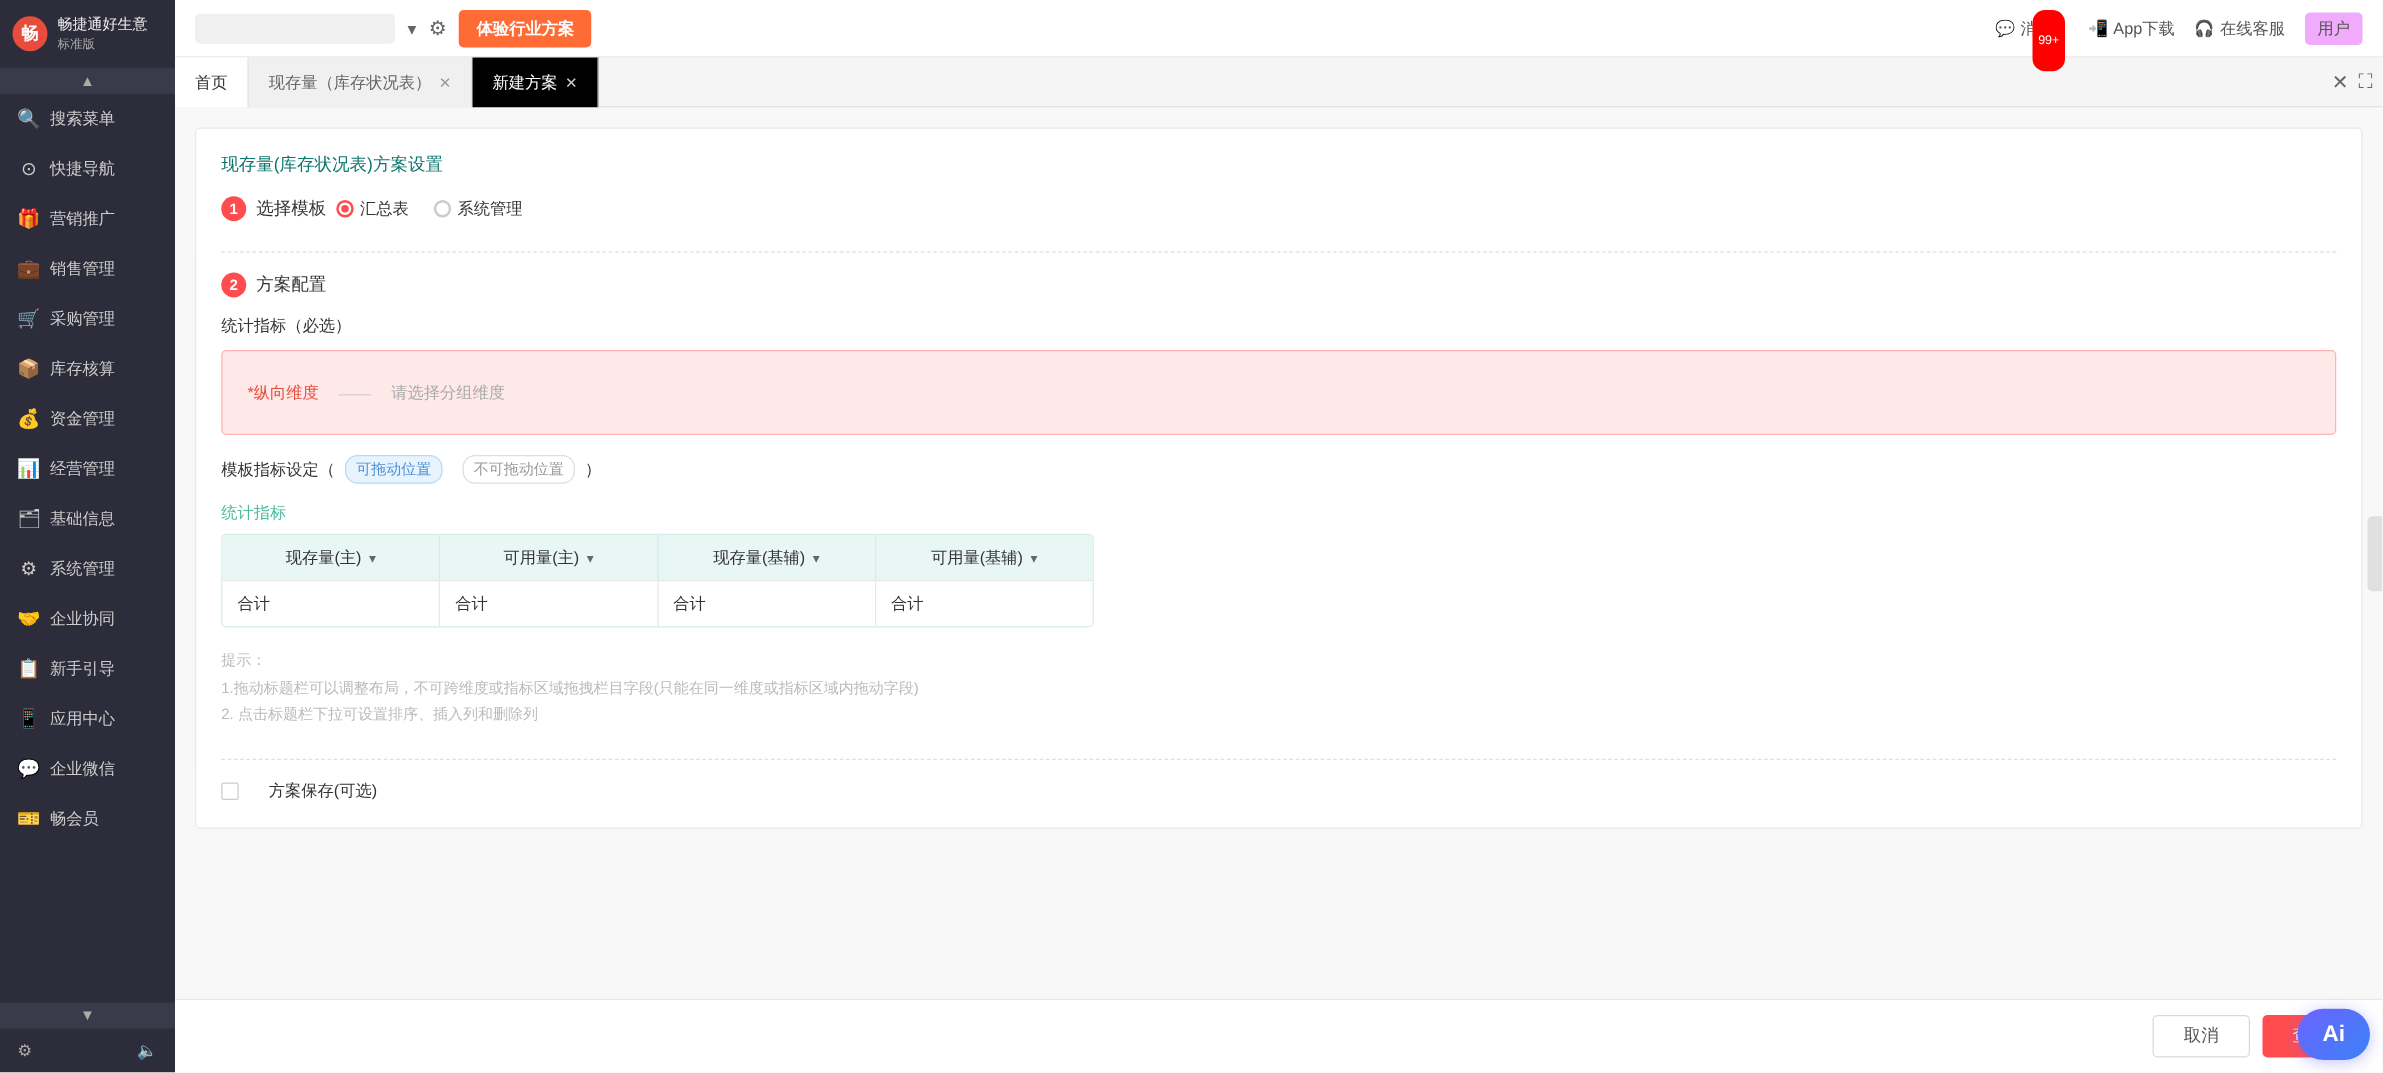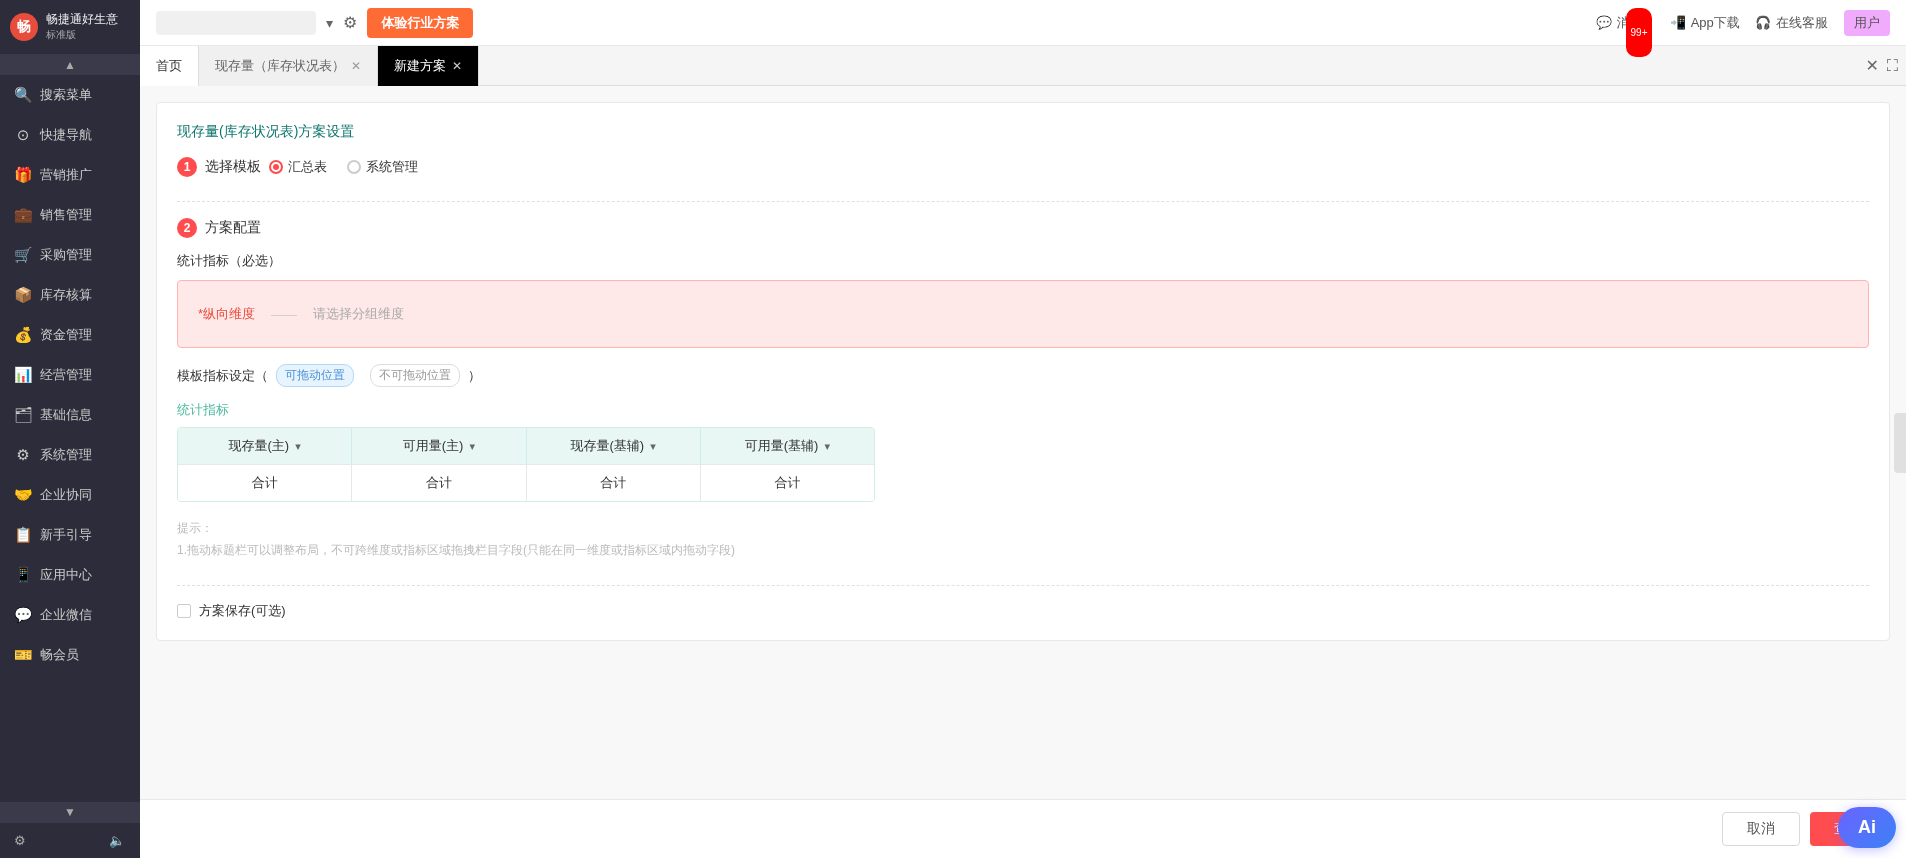--- a/index.html
+++ b/index.html
@@ -190,32 +190,32 @@
     .stats-header-cell {
       flex: 1; padding: 9px 12px;
       font-size: 13px; color: #333;
       border-right: 1px solid #d0ede8;
       display: flex; align-items: center; justify-content: center; gap: 6px;
     }
     .stats-header-cell:last-child { border-right: none; }
     .stats-data-row { display: flex; background: #fff; }
     .stats-data-cell {
       flex: 1; padding: 9px 12px;
-      font-size: 13px; color: #333; text-align: center;
+      font-size: 13px; color: #333; 
       border-right: 1px solid #e8e8e8; border-top: 1px solid #e8e8e8;
     }
     .stats-data-cell:last-child { border-right: none; }
 
     .chevron-icon { color: #666; font-size: 11px; }
 
     
     .tips-section { color: #bbb; font-size: 12px; line-height: 1.8; margin: 10px 0 16px; }
 
     
-    .save-option { display: flex; align-items: center; gap: 8px; font-size: 13px; color: #333; }
+    .save-option { display: flex; align-items: center; gap: 24px; font-size: 13px; color: #333; }
     .checkbox-box {
       width: 14px; height: 14px; border: 1px solid #ccc; border-radius: 2px;
       cursor: pointer;
     }
 
     
     .bottom-bar {
       background: #fff; border-top: 1px solid #e8e8e8;
       padding: 12px 20px;
       display: flex; justify-content: flex-end; gap: 10px;
@@ -460,20 +460,21 @@
               <div class="stats-data-cell">合计</div>
               <div class="stats-data-cell">合计</div>
               <div class="stats-data-cell">合计</div>
             </div>
           </div>
         </div>
 
         <div class="tips-section">
           <div>提示：</div>
           <div>1.拖动标题栏可以调整布局，不可跨维度或指标区域拖拽栏目字段(只能在同一维度或指标区域内拖动字段)</div>
+          <div>2. 点击标题栏下拉可设置排序、插入列和删除列</div>
         </div>
       </div>
 
       <hr class="divider">
 
       <div class="save-option">
         <div class="checkbox-box"></div>
         <span>方案保存(可选)</span>
       </div>
     </div>

